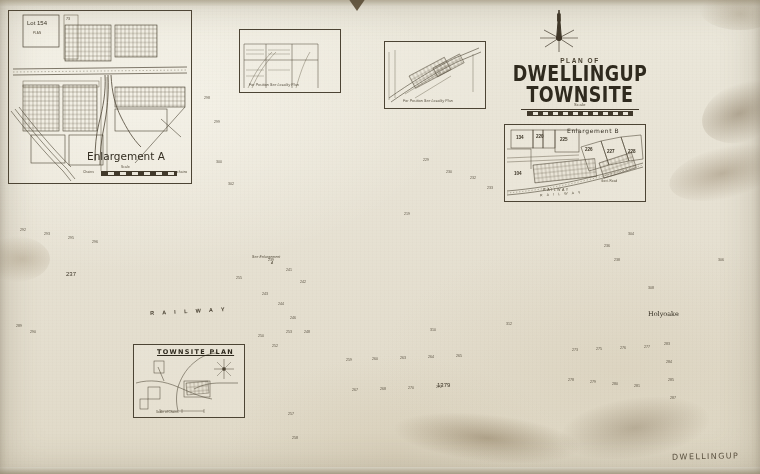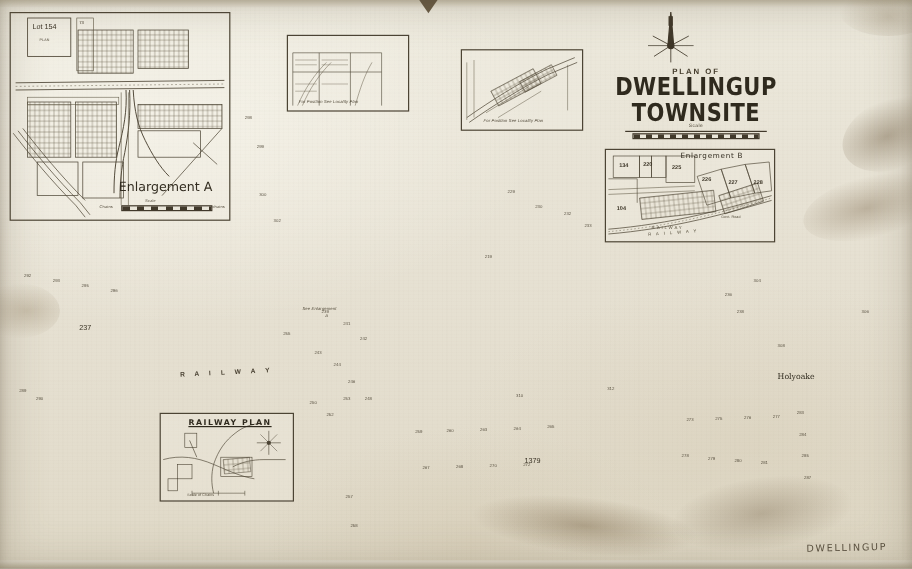--- a/index.html
+++ b/index.html
@@ -46,21 +46,21 @@
   .main-title{
     font-size:17.5px;font-weight:bold;letter-spacing:.4px;color:#2f2a1e;
     font-family:"DejaVu Sans",sans-serif; line-height:1;
     transform:scaleY(1.18);transform-origin:center top;
   }
   .sub-title{font-size:4px;letter-spacing:.4px;color:#4a4233;margin-top:3px;}
   .title-rule{height:1.4px;background:#41392b;margin:2px auto 0;}
   .scalebar-mini{height:3px;margin:1px auto 0;
     background:repeating-linear-gradient(90deg,#41392b 0 5px,#e9e5d9 5px 10px);
     border:.5px solid #41392b;}
-  .enl-title{font-size:10.5px;color:#332d21;font-family:"DejaVu Sans",sans-serif;margin-left:12px;}
+  .enl-title{font-size:10.5px;color:#332d21;font-family:"DejaVu Sans",sans-serif;}
   .enl-title-b{font-size:6px;color:#332d21;font-family:"DejaVu Sans",sans-serif;letter-spacing:.6px;}
   .locality-title{
     font-size:6.5px;font-weight:bold;letter-spacing:1.3px;color:#2f2a1e;
     text-decoration:underline;font-family:"DejaVu Sans",sans-serif;
   }
   .cap{font-size:3.4px;font-style:italic;color:#4d4535;letter-spacing:.15px;}
   .lotno{font-size:4.6px;color:#3b3426;font-weight:bold;}
   .lotno-sm{font-size:3.6px;color:#443c2d;}
   .lotbig{font-size:6px;color:#3b3426;}
   .place{font-size:6.5px;color:#2f2a1e;font-family:"DejaVu Serif",serif;}
@@ -506,21 +506,21 @@
         <path d="M83,17 L97,31" stroke-width=".4"></path>
         <path d="M97,17 L83,31" stroke-width=".4"></path>
         <circle cx="90" cy="24" r="1.3"></circle>
       </g>
 
       <g stroke="#4c4434" fill="none" stroke-width=".45">
         <path d="M26,66 L70,66"></path>
         <path d="M26,64 L26,68 M48,64 L48,68 M70,64 L70,68"></path>
       </g>
     </svg>
-    <div class="lbl locality-title" style="left:23px;top:3px;">RAILWAY PLAN</div>
+    <div class="lbl locality-title" style="left:23px;top:3px;">TOWNSITE PLAN</div>
     <div class="lbl tinytxt" style="left:22px;top:65px;">Scale of Chains</div>
   </div>
 
   <div class="lbl railtxt" style="left:150px;top:308px;transform:rotate(-3deg);">R A I L W A Y</div>
 
   <div class="lbl railtxt2" style="left:540px;top:192px;transform:rotate(-4deg);">R A I L W A Y</div>
 
   <div class="lbl place" style="left:648px;top:310px;text-align:right;">Holyoake</div>
 
   <div class="lbl cap" style="left:252px;top:255px;">See Enlargement</div>

